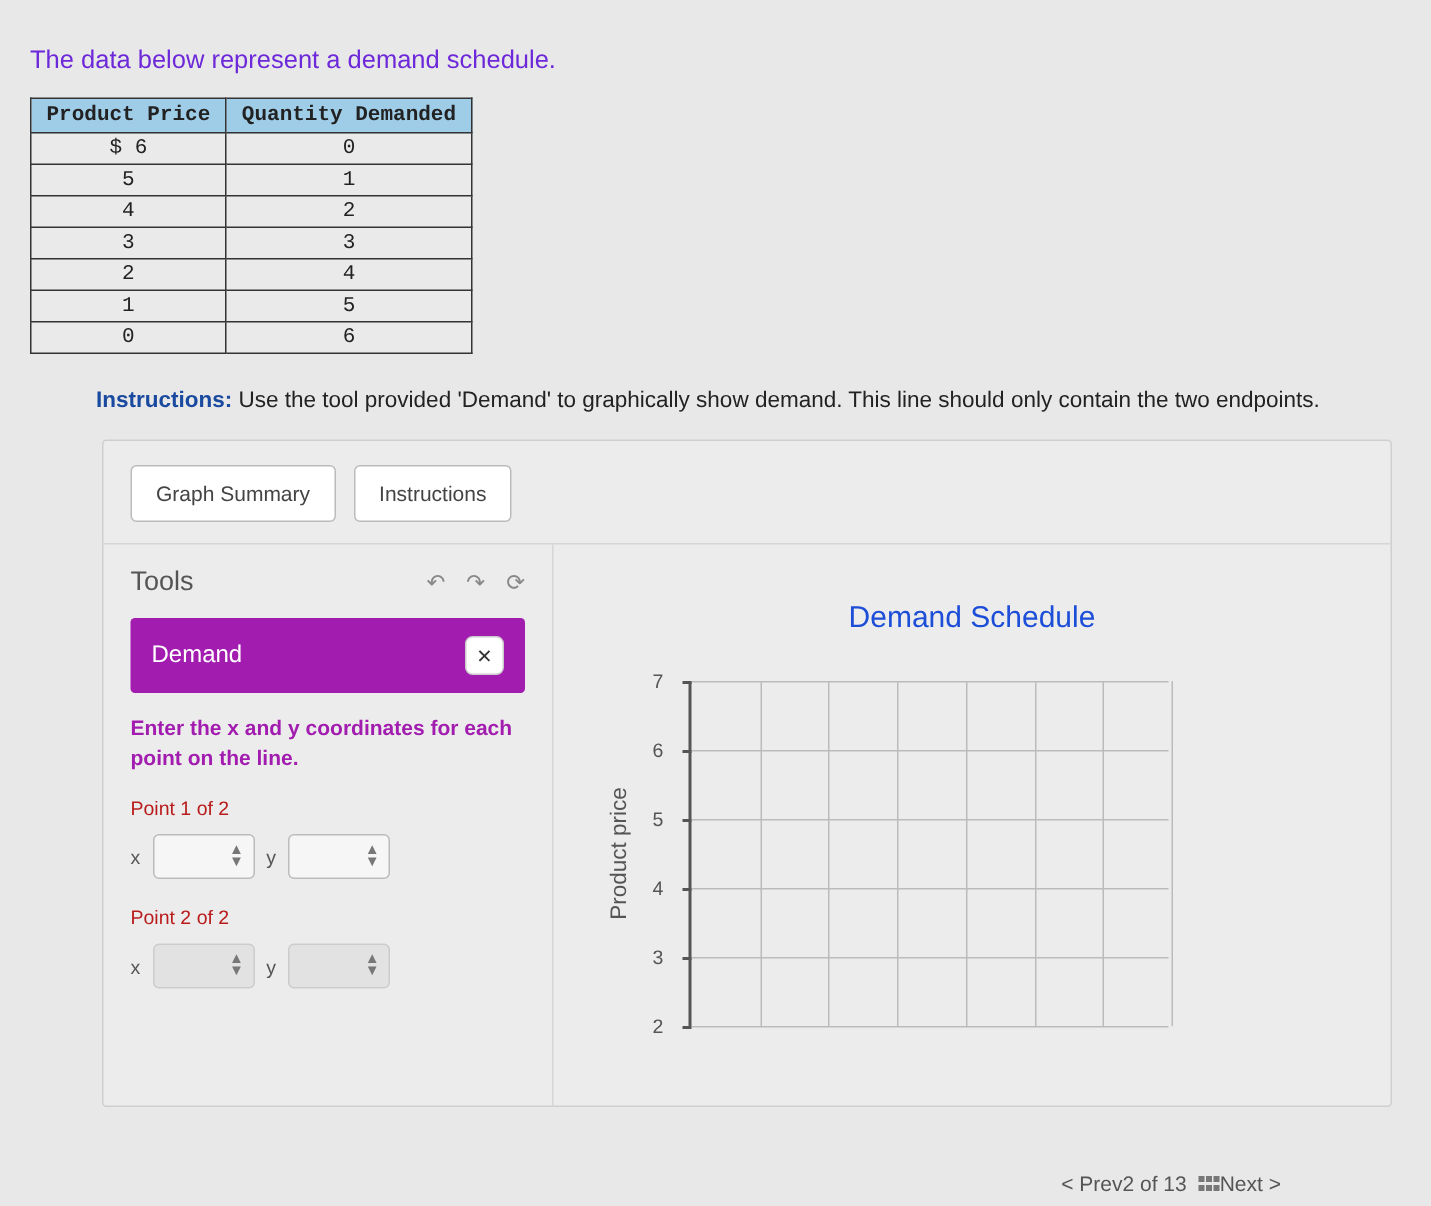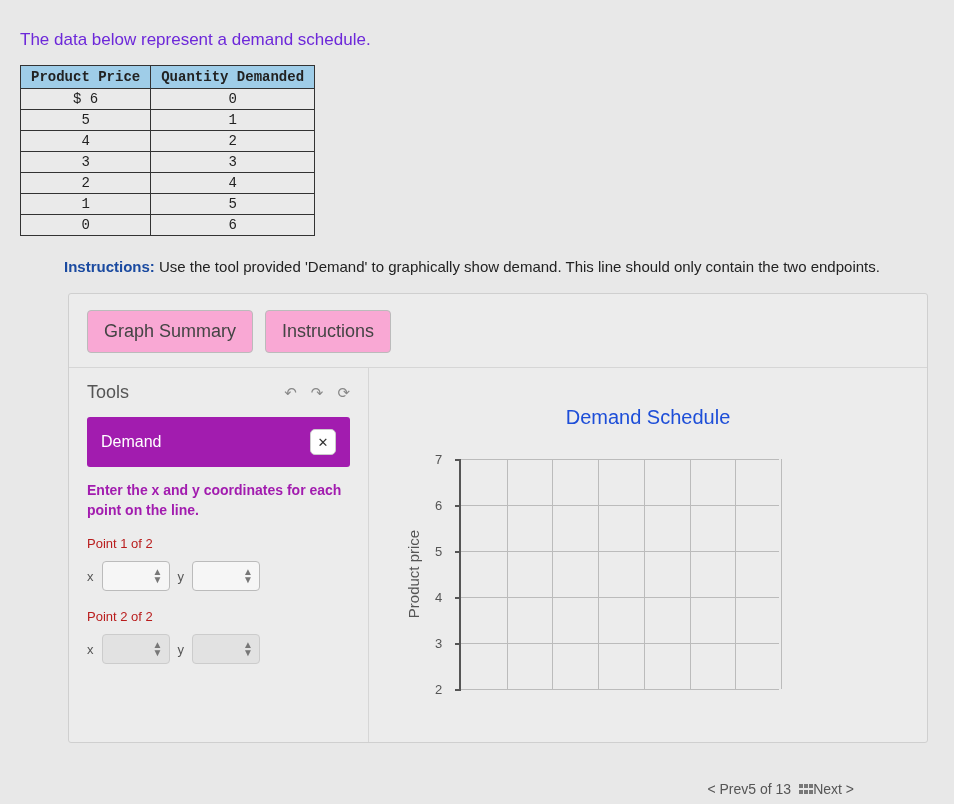--- a/index.html
+++ b/index.html
@@ -57,25 +57,25 @@
     border: 1px solid #cfcfcf;
     border-radius: 3px;
     padding: 0;
   }
   .card-top {
     display: flex;
     gap: 12px;
     padding: 16px 18px 14px 18px;
   }
   .btn {
-    background: #f9a8d4;
+    background: #ffffff;
     border: 1px solid #bbb;
     border-radius: 4px;
     padding: 10px 16px;
-    font-size: 18px;
+    font-size: 14px;
     color: #444;
     cursor: pointer;
   }
   .card-body {
     display: flex;
     border-top: 1px solid #d6d6d6;
   }
   .tools-panel {
     width: 300px;
     border-right: 1px solid #d6d6d6;
@@ -366,17 +366,17 @@
           </div>
         </div>
       </div>
     </div>
   </div>
 </div>
 
 <div class="footer-nav">
   <span class="prev">&lt;  <span>Prev</span></span>
   <span class="pos">
-      <span>5 of 13</span>
+      <span>2 of 13</span>
       <span class="grid-icon"></span>
     </span>
   <span class="next"><span>Next</span>  &gt;</span>
 </div>
 
 </body></html>

